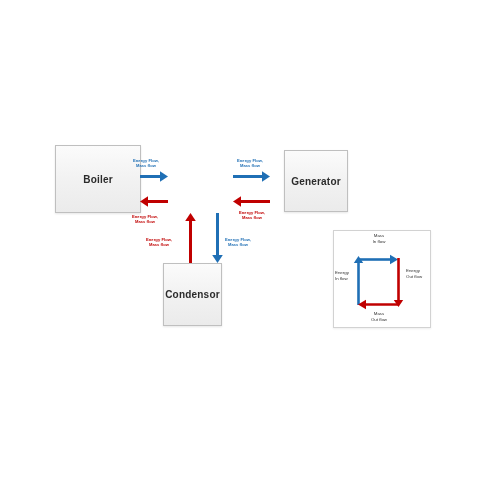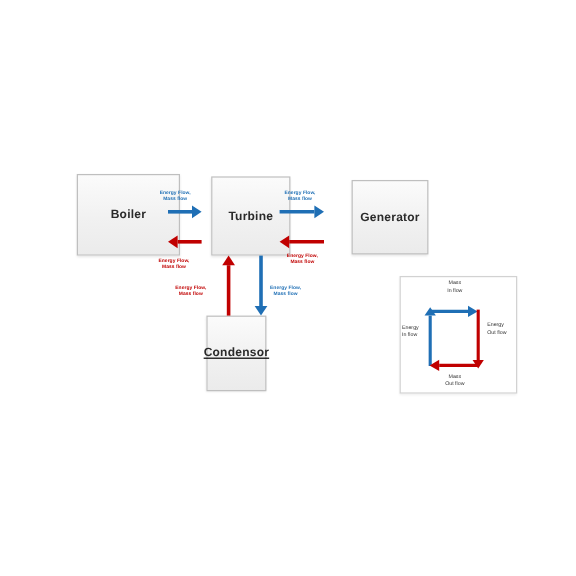--- a/index.html
+++ b/index.html
@@ -19,34 +19,33 @@
   
   .proc-box {
     position: absolute;
     box-sizing: border-box;
     border: 1px solid #bfbfbf;
     background: linear-gradient(180deg, #fbfbfb 0%, #f1f1f1 55%, #ebebeb 100%);
     display: flex;
     align-items: center;
     justify-content: center;
     box-shadow: 0 1px 2px rgba(0,0,0,0.10);
-    margin-left: 9px;
   }
   .proc-label {
     font-size: 10px;
     font-weight: bold;
     color: #2b2b2b;
     letter-spacing: 0.2px;
     white-space: nowrap;
   }
 
   #box-boiler    { left: 55px;  top: 145px; width: 86px;  height: 68px; }
   #box-turbine   { left: 167px; top: 147px; width: 66px;  height: 66px; }
   #box-generator { left: 284px; top: 150px; width: 64px;  height: 62px; }
-  #box-condensor { left: 163px; top: 263px; width: 50px;  height: 63px; text-decoration: underline; }
+  #box-condensor { left: 163px; top: 263px; width: 59px;  height: 63px; }
 
   
   .arrow-svg {
     position: absolute;
     overflow: visible;
     pointer-events: none;
   }
 
   
   .flow-cap {
@@ -84,23 +83,20 @@
 </style>
 </head>
 <body>
 
 <div id="canvas">
 
   <div class="proc-box" id="box-boiler">
     <span class="proc-label">Boiler</span>
   </div>
 
-  <div class="proc-box" id="box-turbine">
-    <span class="proc-label">Turbine</span>
-  </div>
 
   <div class="proc-box" id="box-generator">
     <span class="proc-label">Generator</span>
   </div>
 
   <div class="proc-box" id="box-condensor">
     <span class="proc-label">Condensor</span>
   </div>
 
   <svg class="arrow-svg" style="left:140px; top:170px;" width="29" height="13">

